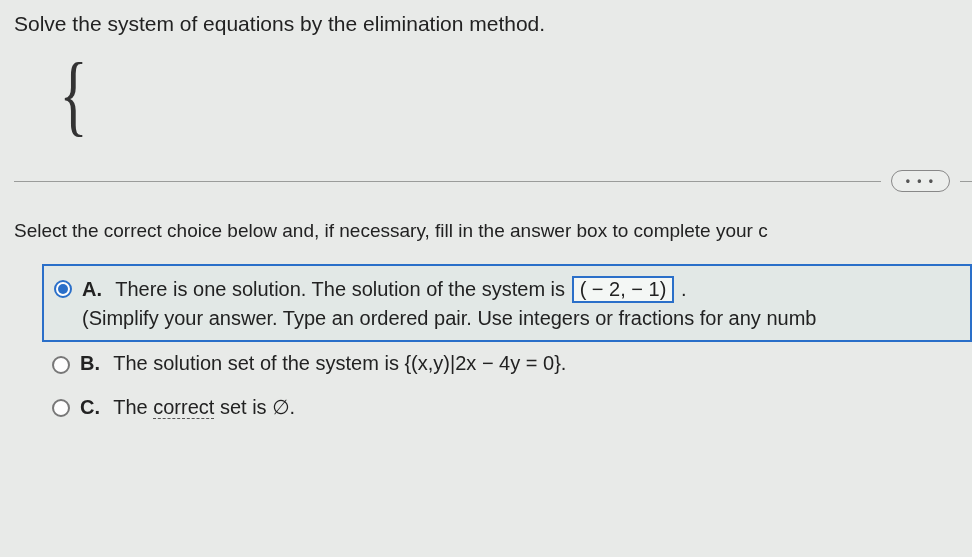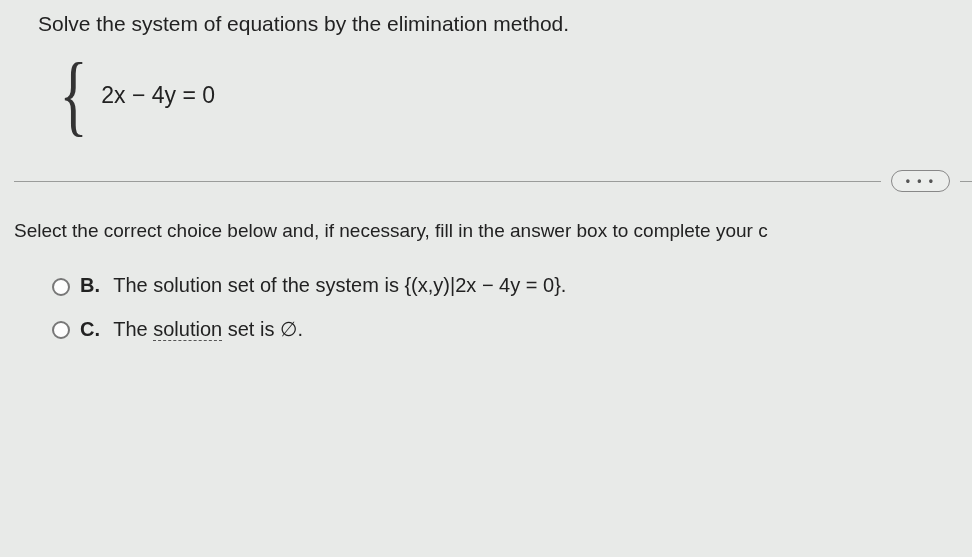--- a/index.html
+++ b/index.html
@@ -10,21 +10,20 @@
       font-family: Arial, sans-serif;
       color: #2a2a2a;
       padding: 12px 0 0 14px;
       overflow: hidden;
       position: relative;
     }
     .instruction {
       font-size: 21px;
       color: #222;
       margin-bottom: 14px;
-      margin-left: 24px;
     }
     .system {
       display: flex;
       align-items: center;
       margin-left: 38px;
       margin-bottom: 24px;
     }
     .brace {
       font-size: 90px;
       line-height: 90px;
@@ -122,44 +121,53 @@
     .dotted { border-bottom: 1px dashed #555; }
   </style>
 </head>
 <body>
 
 <div class="instruction">Solve the system of equations by the elimination method.</div>
 
 <div class="system">
   <div class="brace">{</div>
   <div class="eqs">
-    <div>2x − 4y = 0</div>
   </div>
 </div>
 
 <div class="divider-row">
   <div class="divider"></div>
   <div class="dots">• • •</div>
   <div class="divider" style="max-width:12px"></div>
 </div>
 
 <div class="prompt">Select the correct choice below and, if necessary, fill in the answer box to complete your c</div>
 
 <div class="choices">
 
+  <div class="choice selected">
+    <div class="radio checked"></div>
+    <div class="choice-body">
+      <span class="letter">A.</span>
+      <span>There is one solution. The solution of the system is </span>
+      <span class="answer-box">( − 2, − 1)</span>
+      <span>.</span>
+      <span class="choice-sub">(Simplify your answer. Type an ordered pair. Use integers or fractions for any numb</span>
+    </div>
+  </div>
 
   <div class="choice">
     <div class="radio"></div>
     <div class="choice-body">
       <span class="letter">B.</span>
       <span>The solution set of the system is {(x,y)|2x − 4y = 0}.</span>
     </div>
   </div>
 
   <div class="choice">
     <div class="radio"></div>
     <div class="choice-body">
       <span class="letter">C.</span>
-      <span>The </span><span class="dotted">solution</span><span> set is ∅.</span>
+      <span>The </span><span class="dotted">correct</span><span> set is ∅.</span>
     </div>
   </div>
 
 </div>
 
 </body></html>

